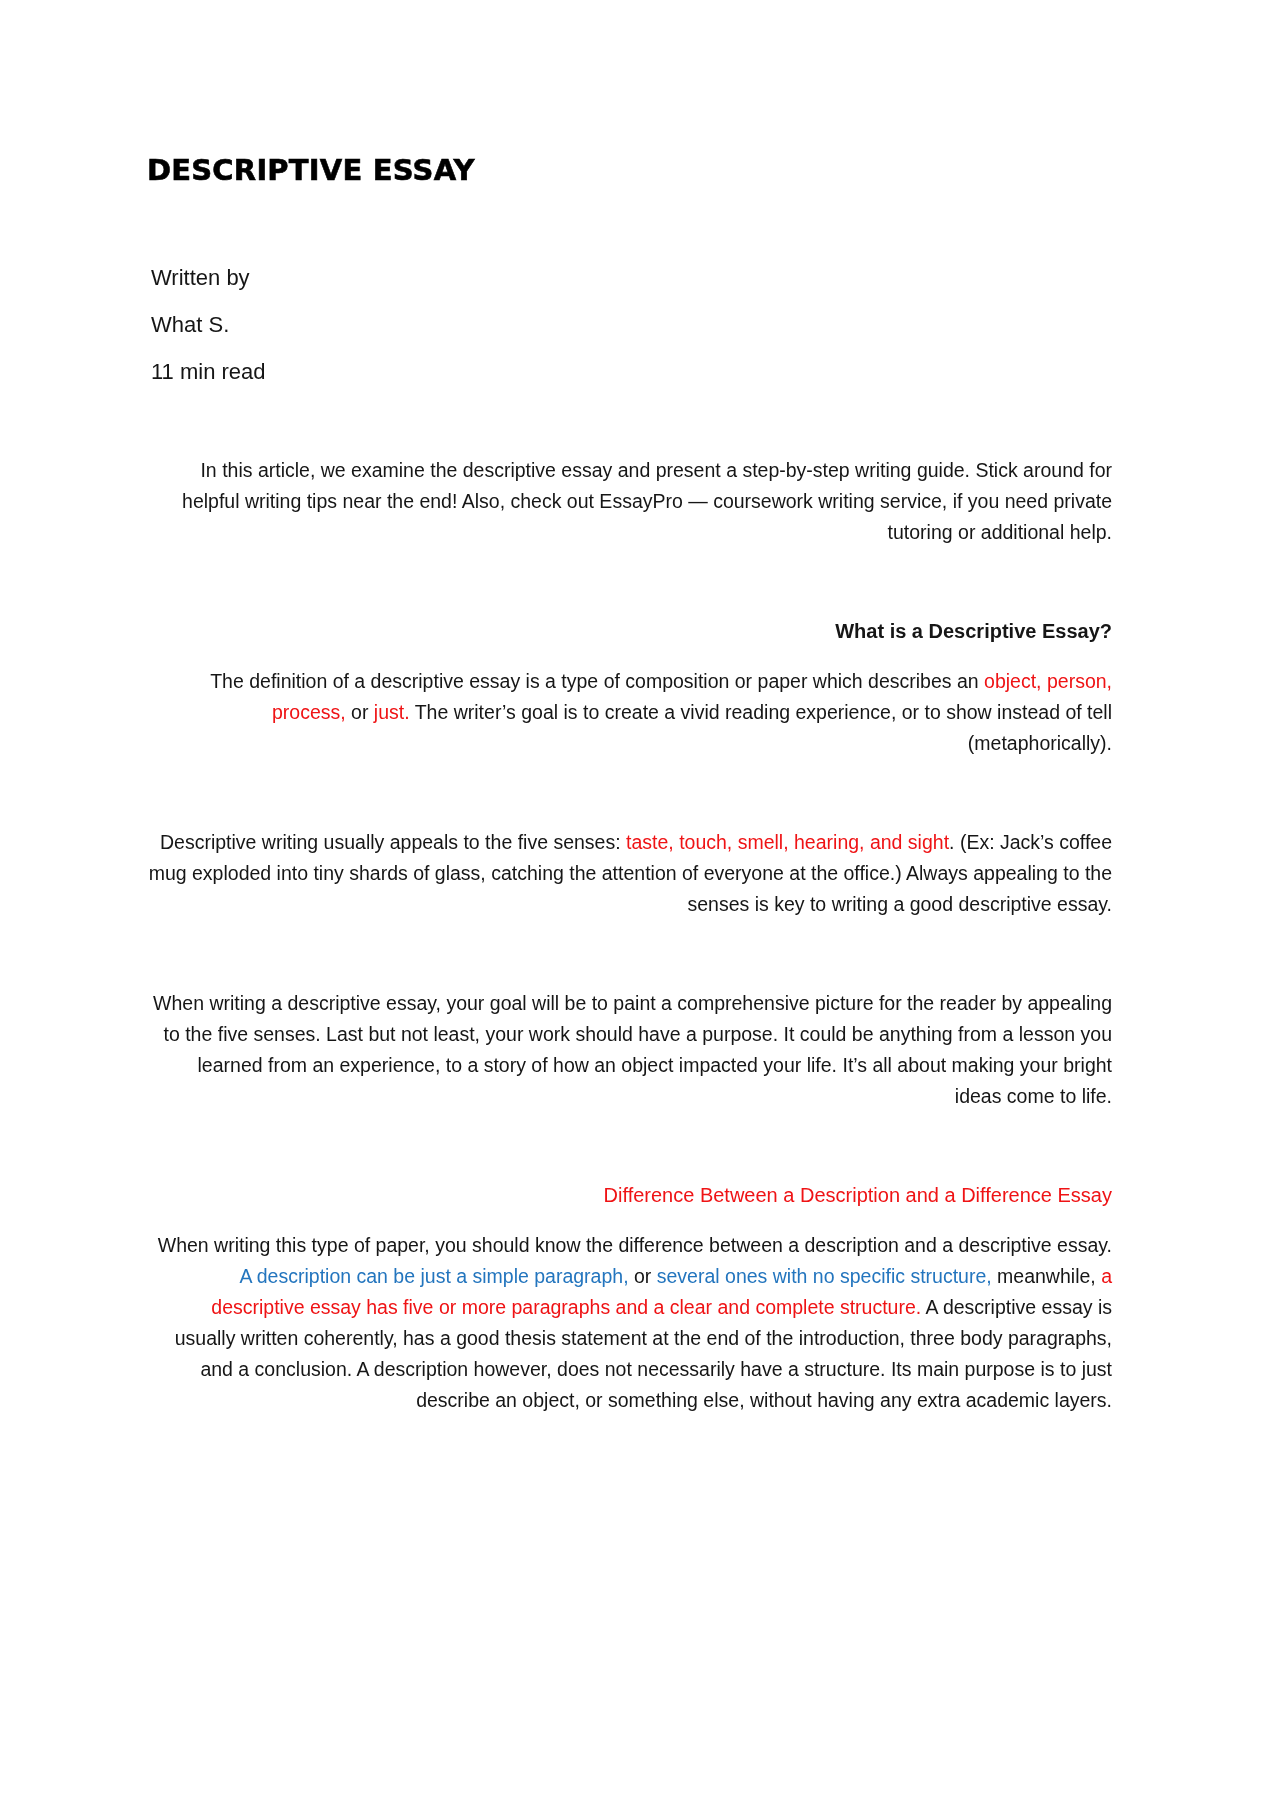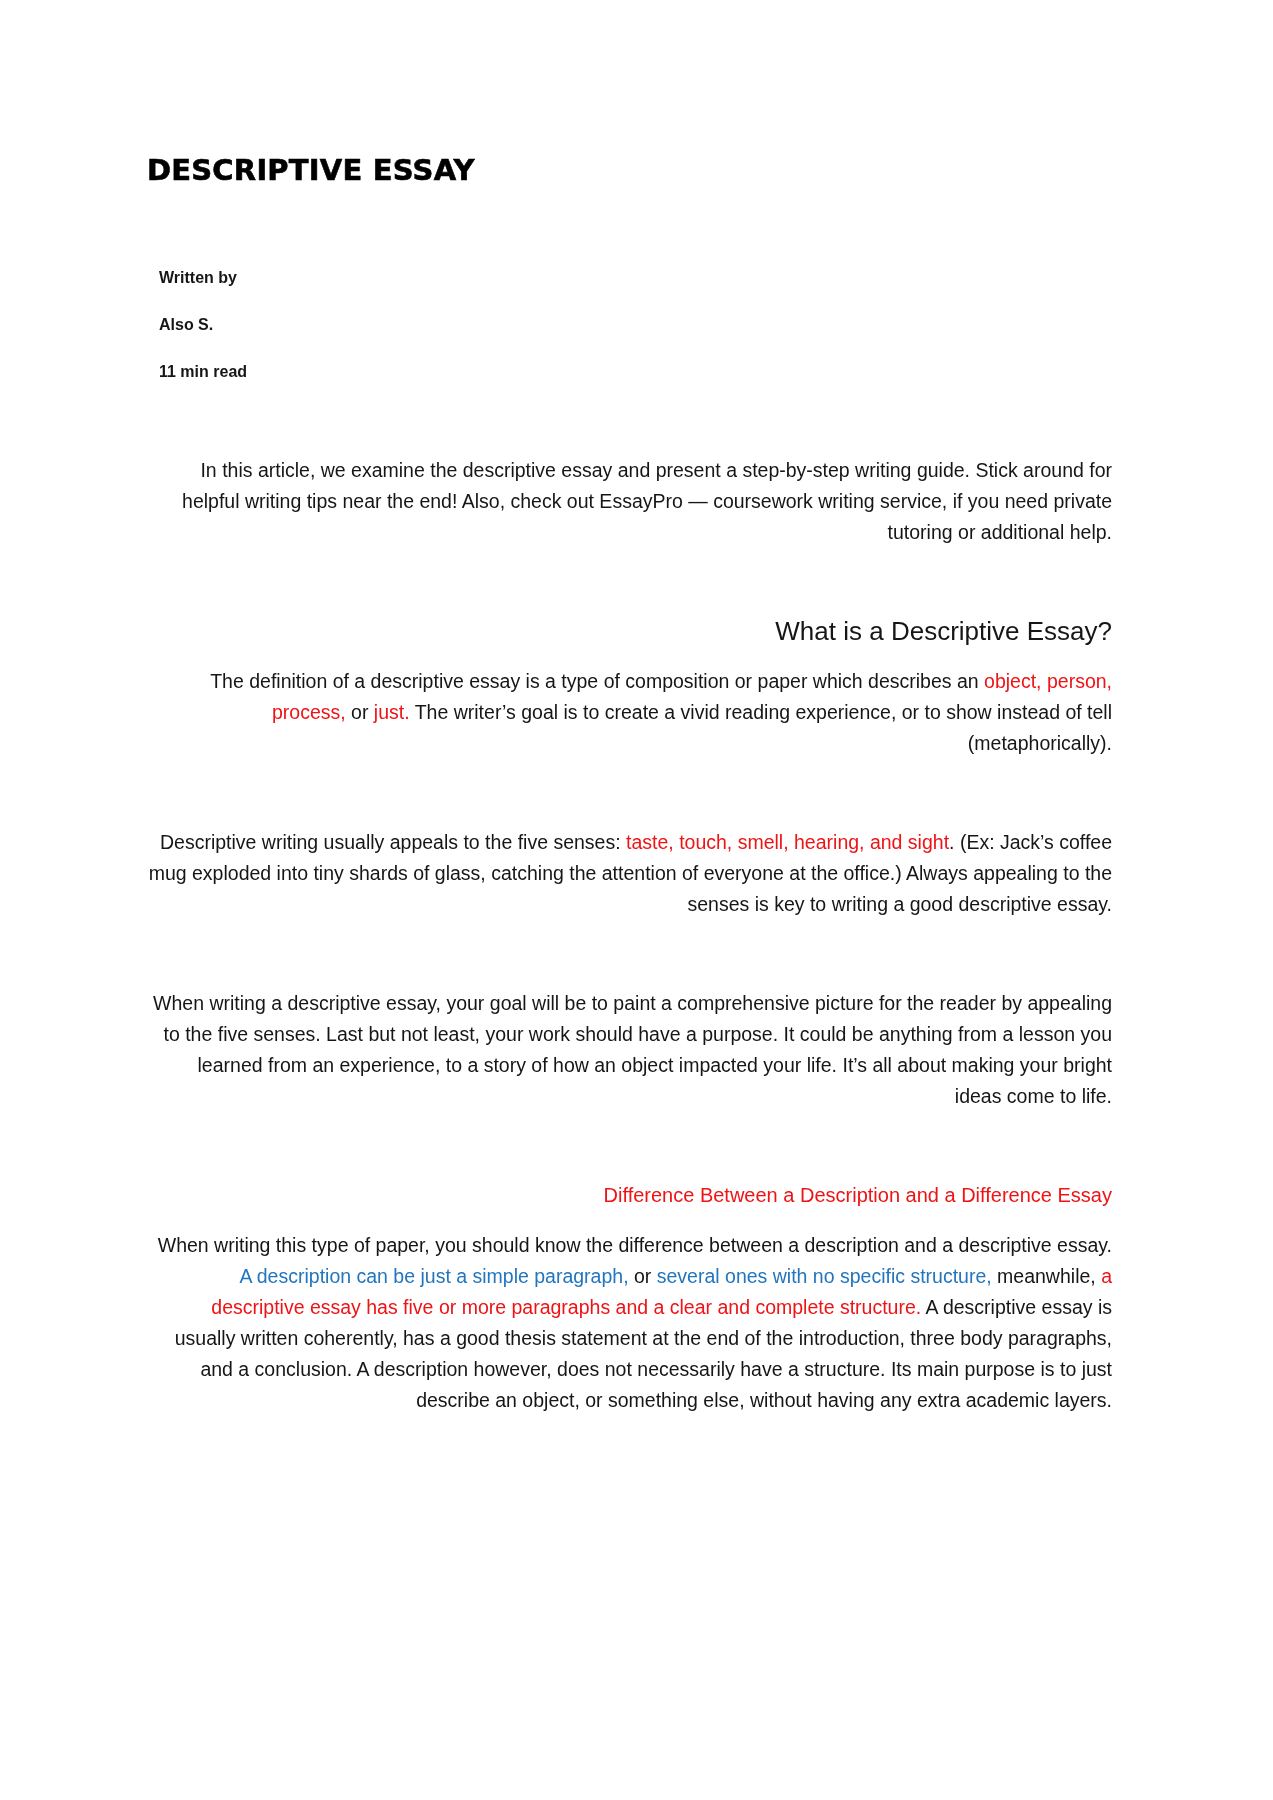--- a/index.html
+++ b/index.html
@@ -20,54 +20,54 @@
     font-family: "DejaVu Sans", sans-serif;
     font-size: 29px;
     line-height: 40px;
     font-weight: 900;
     -webkit-text-stroke: 0.6px #000;
     color: #000000;
     letter-spacing: 0.2px;
   }
   .byline { margin-top: 72px; }
   .byline p {
-    margin: 0 0 16px 12px;
-    font-size: 16px;
+    margin: 0 0 16px 4px;
+    font-size: 22px;
     line-height: 31px;
-    font-weight: 700;
+    font-weight: 400;
   }
   .block {
     font-size: 19.5px;
     line-height: 31px;
     margin: 68px 0 0 0;
     font-weight: 400;
     text-align: right;
   }
   h2.heading {
-    font-size: 26px;
-    font-weight: 400;
+    font-size: 20px;
+    font-weight: 700;
     color: var(--body, #161616);
   }
   h2.heading-red {
     font-size: 20px;
     font-weight: 400;
   }
   .after-heading { margin-top: 19px; }
   .run-red  { color: var(--red, #EF1315); }
   .run-blue { color: var(--blue, #2375BE); }
 </style>
 </head>
 <body>
 
 <div class="page">
   <h1 class="doc-title">DESCRIPTIVE ESSAY</h1>
 
   <div class="byline">
     <p>Written by</p>
-    <p>Also S.</p>
+    <p>What S.</p>
     <p>11 min read</p>
   </div>
 
   <div id="blocks">
       <p class="block paragraph"><span>In this article, we examine the descriptive essay and present a step-by-step writing guide. Stick around for helpful writing tips near the end! Also, check out EssayPro — coursework writing service, if you need private tutoring or additional help.</span></p>
       <h2 class="block heading"><span>What is a Descriptive Essay?</span></h2>
       <p class="block paragraph after-heading"><span>The definition of a descriptive essay is a type of composition or paper which describes an </span><span class="run-red">object, person, process,</span><span> or </span><span class="run-red">just.</span><span> The writer’s goal is to create a vivid reading experience, or to show instead of tell (metaphorically).</span></p>
       <p class="block paragraph"><span>Descriptive writing usually appeals to the five senses: </span><span class="run-red">taste, touch, smell, hearing, and sight</span><span>. (Ex: Jack’s coffee mug exploded into tiny shards of glass, catching the attention of everyone at the office.) Always appealing to the senses is key to writing a good descriptive essay.</span></p>
       <p class="block paragraph"><span>When writing a descriptive essay, your goal will be to paint a comprehensive picture for the reader by appealing to the five senses. Last but not least, your work should have a purpose. It could be anything from a lesson you learned from an experience, to a story of how an object impacted your life. It’s all about making your bright ideas come to life.</span></p>
       <h2 class="block heading-red"><span class="run-red">Difference Between a Description and a Difference Essay</span></h2>

